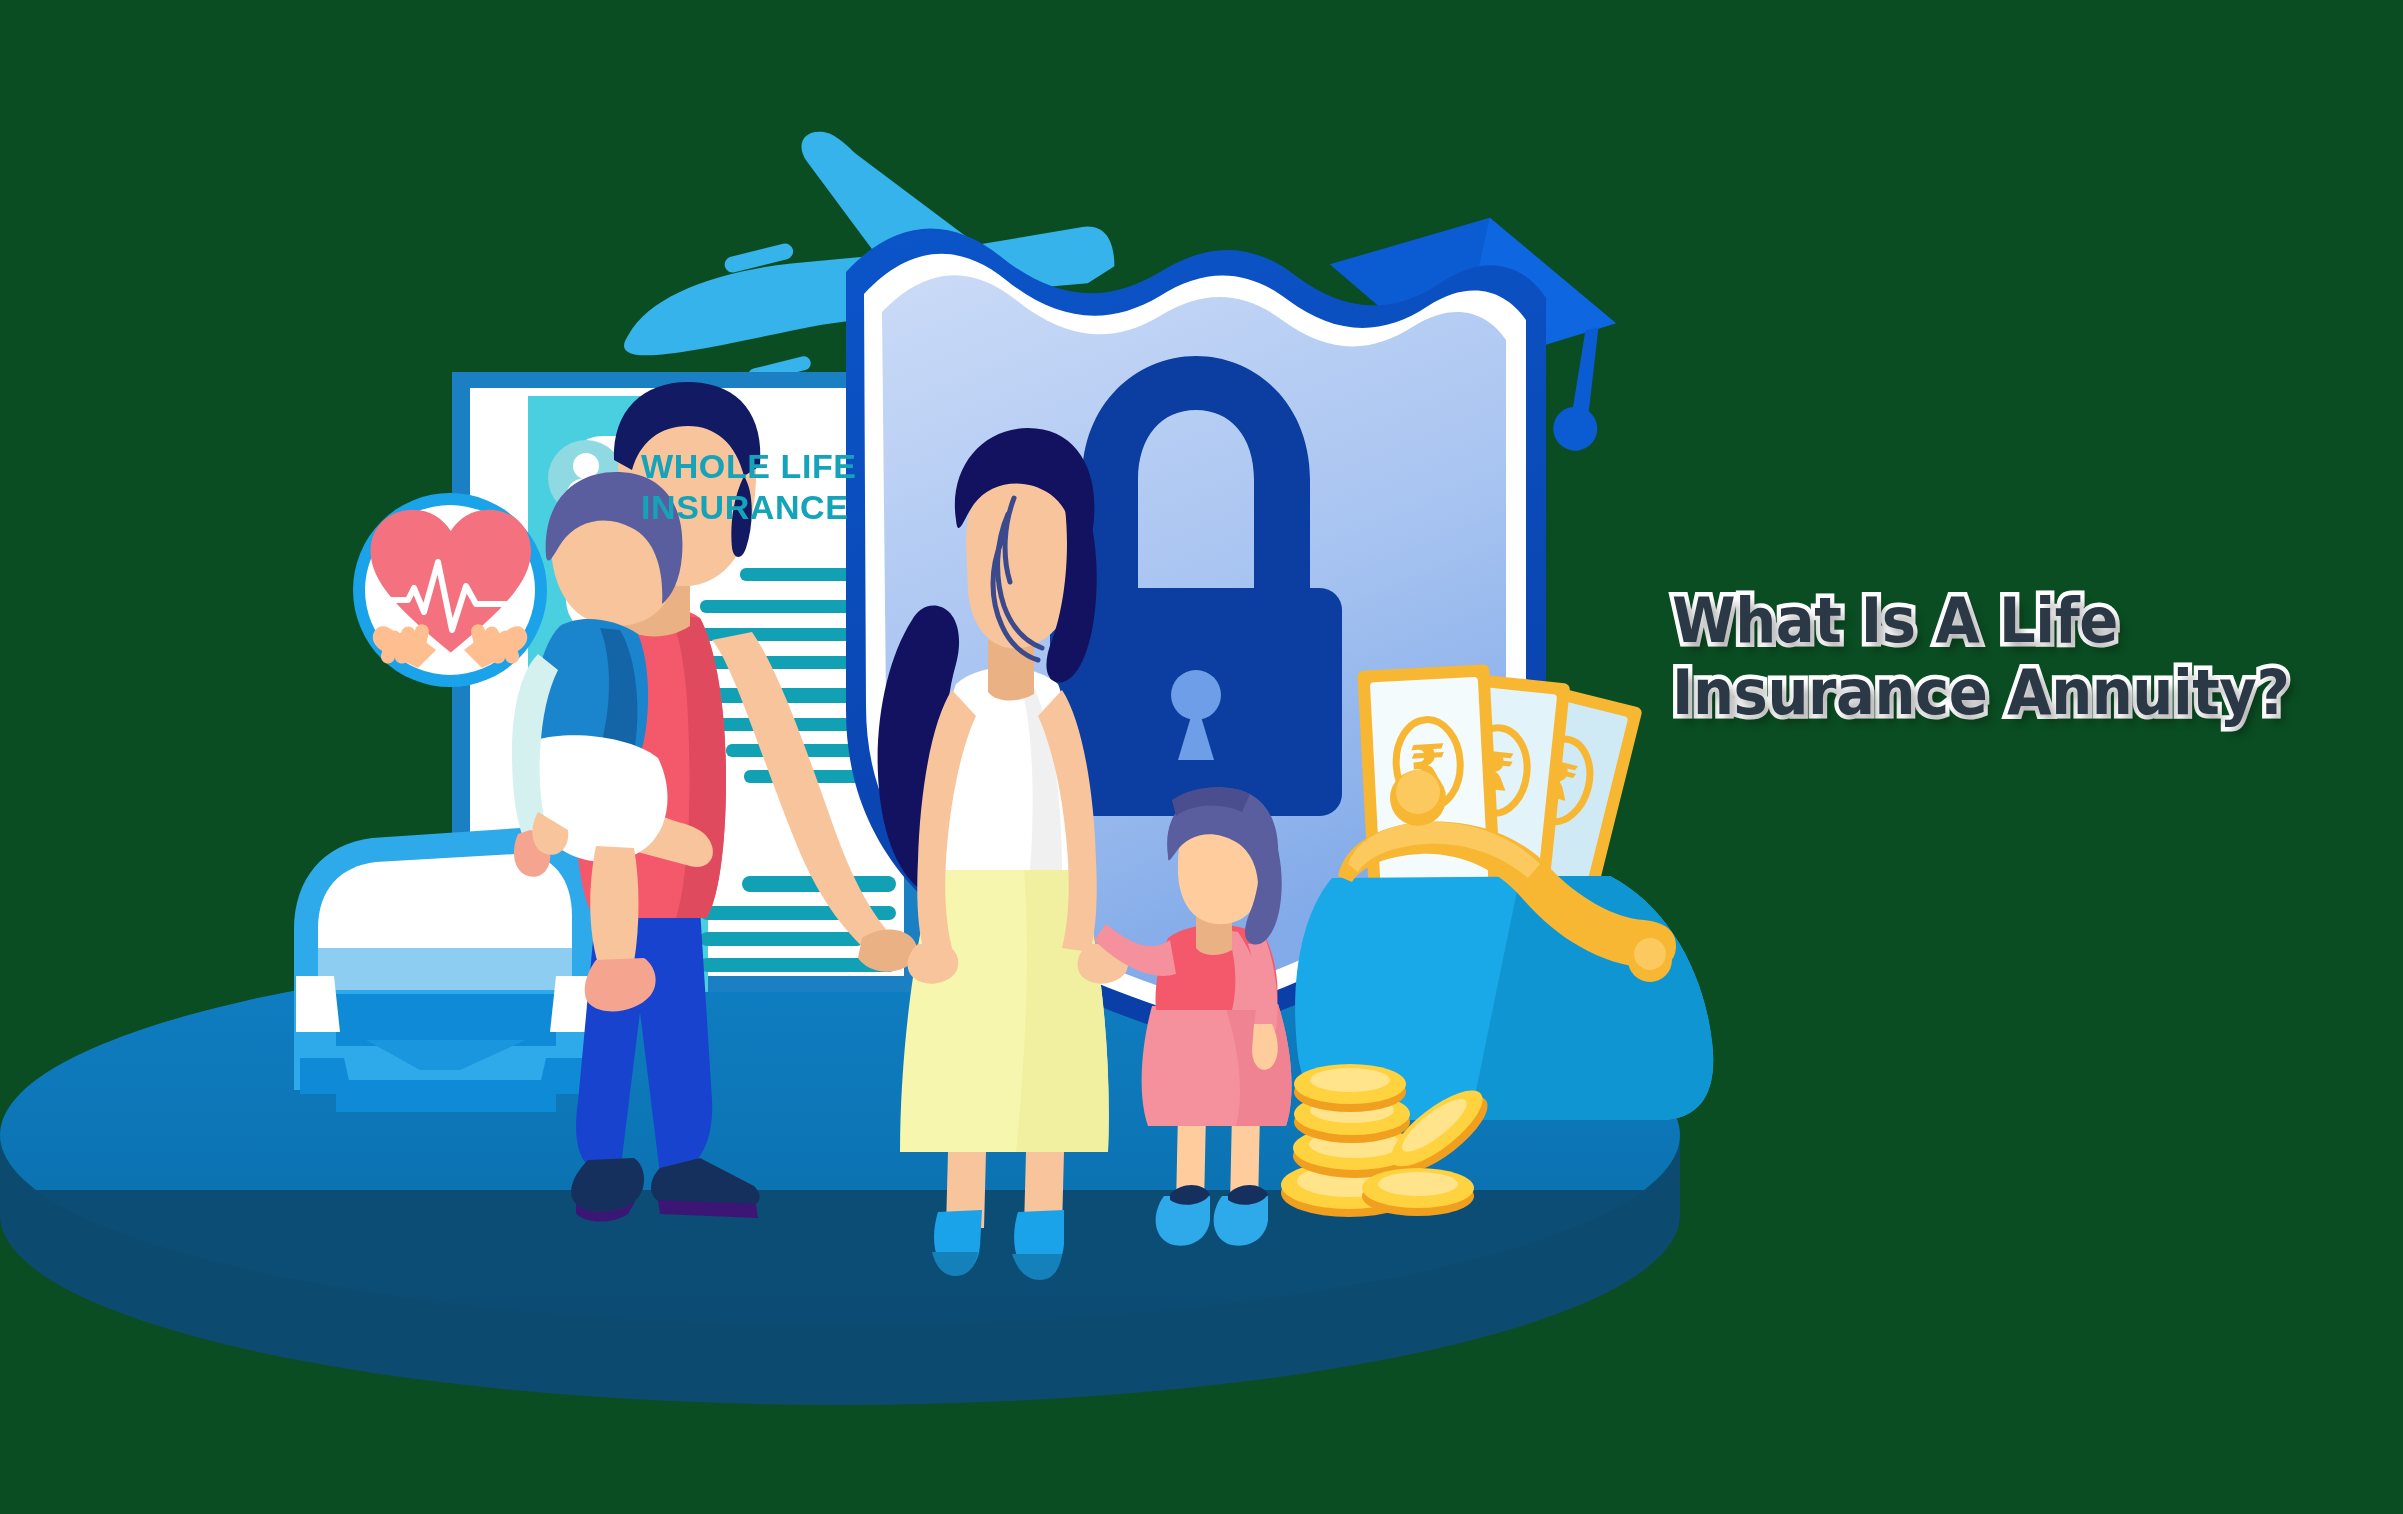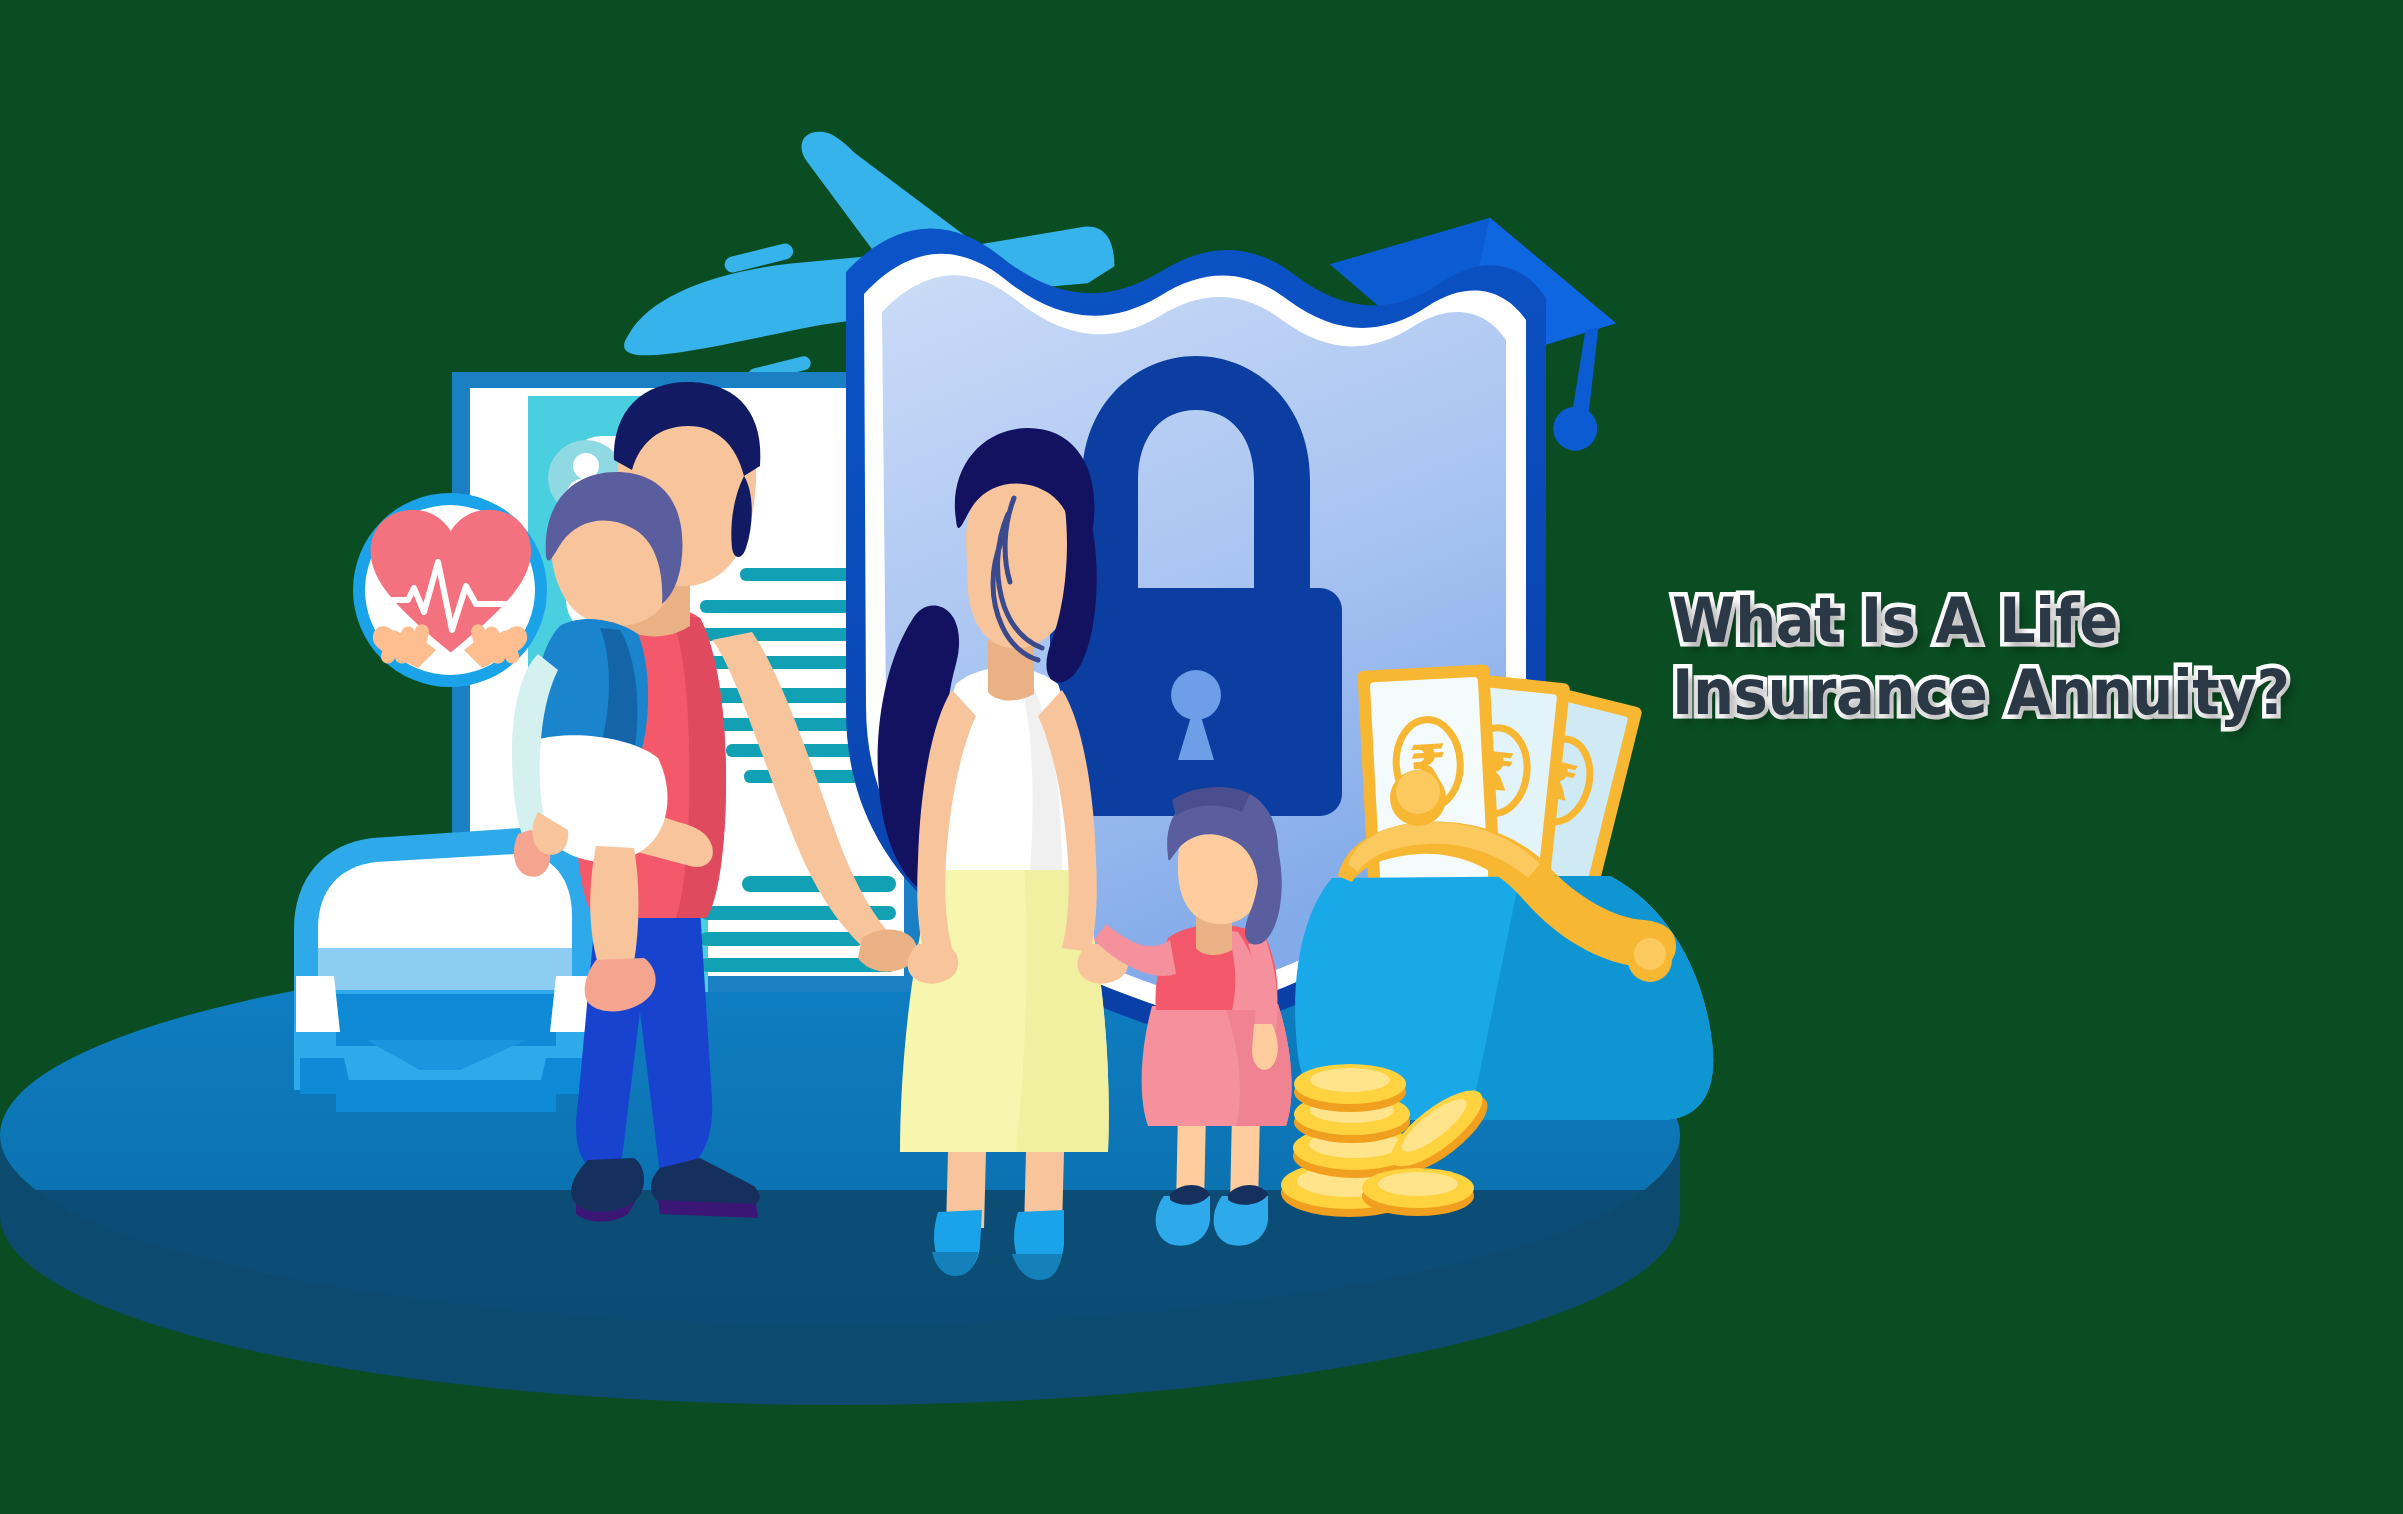--- a/index.html
+++ b/index.html
@@ -404,17 +404,19 @@
 
       <path d="M1168 856 C1162 814 1188 788 1224 788 C1260 788 1280 816 1278 856
                C1276 884 1266 902 1256 906 C1262 882 1256 854 1236 842 C1212 828 1188 834 1176 852
                C1170 860 1168 864 1168 856 Z" fill="#5a5d9e"></path>
       <path d="M1256 802 C1276 824 1286 868 1280 906 C1276 932 1264 948 1252 944
                C1242 940 1244 926 1250 912 C1262 884 1264 836 1252 812 Z" fill="#5a5d9e"></path>
       <path d="M1172 800 C1192 786 1226 782 1250 794 L1242 812 C1220 802 1192 804 1176 816 Z" fill="#4a4d8e"></path>
     </g>
   </svg>
 
+  <div class="doc-title">WHOLE LIFE
+INSURANCE</div>
 
   <div class="headline">What Is A Life
 Insurance Annuity?</div>
 
 </div>
 
 </body></html>

